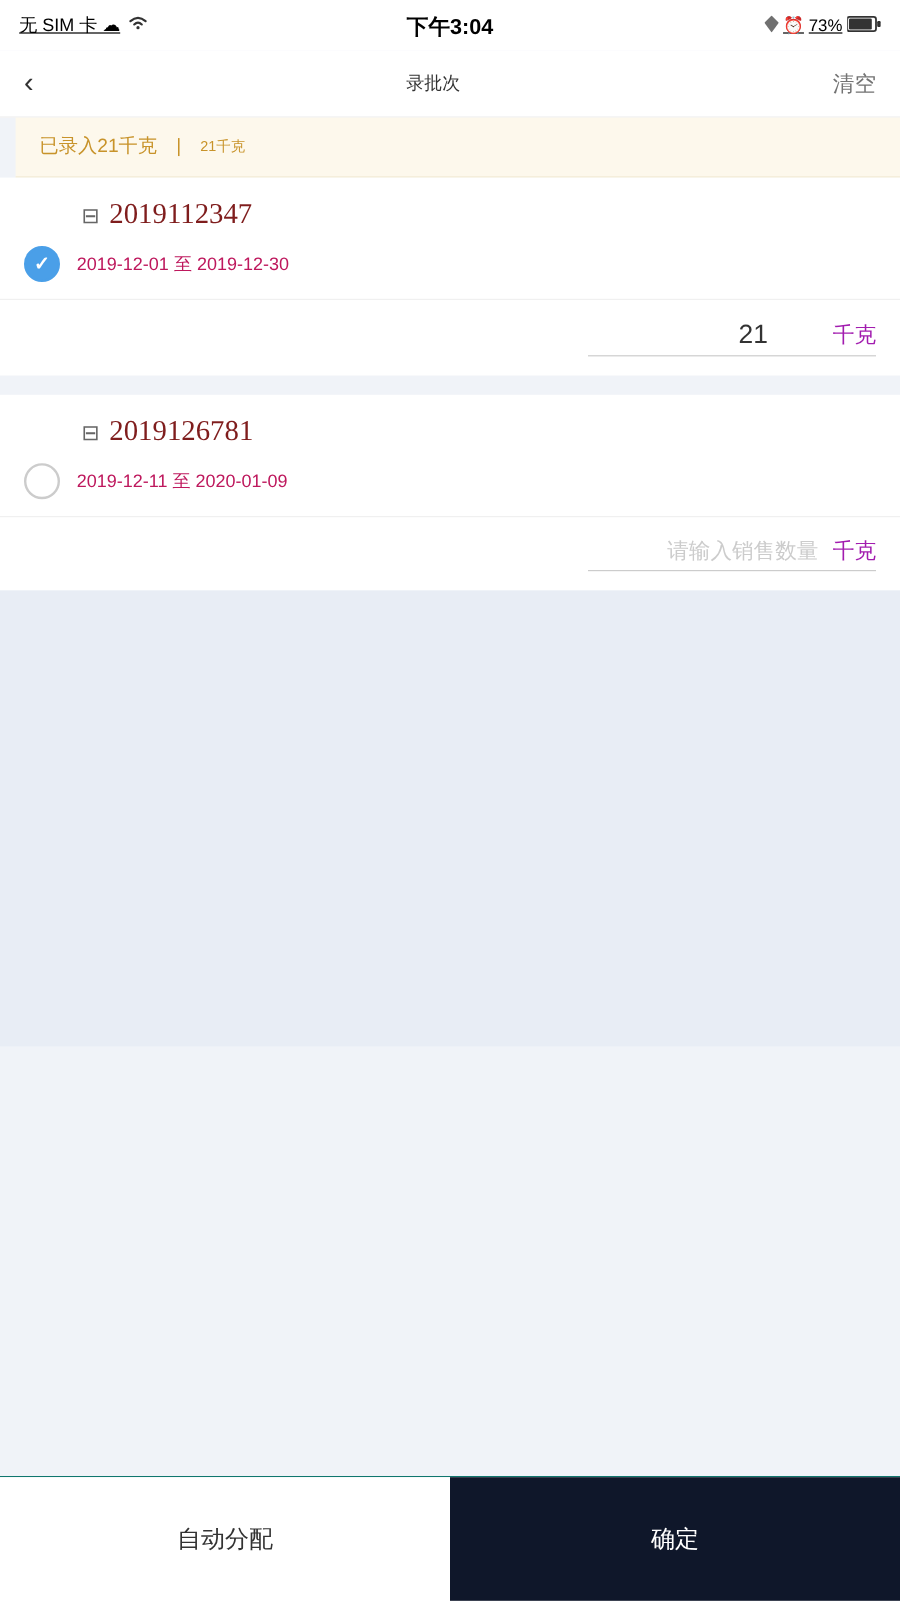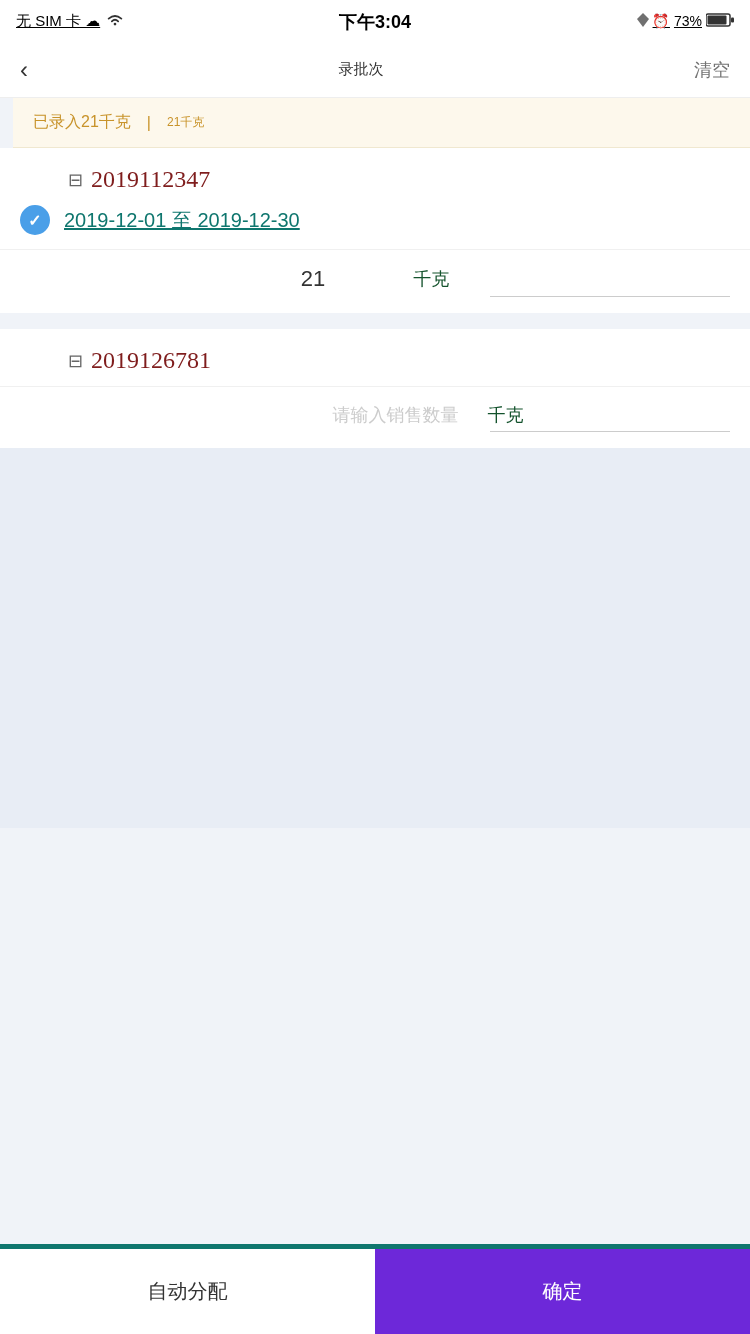--- a/index.html
+++ b/index.html
@@ -141,43 +141,42 @@
     .radio-circle.unchecked {
       background: #fff;
       border-color: #ccc;
     }
     .radio-check {
       color: #fff;
       font-size: 16px;
       font-weight: bold;
     }
     .batch-date {
-      font-size: 20px;
-      color: #0f766e;
-      text-decoration: underline;
+      font-size: 15px;
+      color: #be185d;
     }
     .available-box {
       background: #f5f7fa;
       border-radius: 4px;
       padding: 12px 16px;
       margin-left: 44px;
       margin-bottom: 18px;
     }
     .available-text {
       color: #888;
       font-size: 16px;
     }
     .quantity-value {
       font-size: 22px;
       font-weight: 500;
       color: #333;
     }
     .quantity-unit {
       font-size: 18px;
-      color: #14532d;
+      color: #a21caf;
     }
     .quantity-input {
       border: none;
       outline: none;
       font-size: 18px;
       color: #4c1d95;
       text-align: right;
       background: transparent;
       min-width: 120px;
     }
@@ -190,23 +189,23 @@
       height: 16px;
       background: #f0f3f8;
     }
     .quantity-row-container {
       background: #fff;
       border-top: 1px solid #f0f0f0;
     }
     .qrow {
       display: flex;
       align-items: center;
-      justify-content: center;
+      justify-content: flex-end;
       padding: 16px 20px 4px 20px;
-      gap: 29px;
+      gap: 12px;
     }
     .qrow-underline-container {
       display: flex;
       justify-content: flex-end;
       padding: 0 20px 16px 20px;
     }
     .qrow-underline {
       width: 240px;
       height: 1px;
       background: #ccc;
@@ -218,44 +217,44 @@
       flex: 1;
       min-height: 380px;
     }
 
     
     .bottom-bar {
       position: fixed;
       bottom: 0;
       left: 0;
       width: 750px;
-      height: 90px;
-      display: flex;
-      background: #fff;
-      border-top: 5px solid #0f766e;
+      height: 104px;
+      display: flex;
+      background: #fff;
+      border-top: 1px solid #0f766e;
     }
     .btn-auto {
       flex: 1;
       display: flex;
       align-items: center;
       justify-content: center;
       font-size: 20px;
       color: #333;
       cursor: pointer;
       background: #fff;
     }
     .btn-confirm {
       flex: 1;
       display: flex;
       align-items: center;
       justify-content: center;
       font-size: 20px;
       color: #fff;
       cursor: pointer;
-      background: #6d28d9;
+      background: #0f172a;
     }
   </style>
 </head>
 <body>
 
 <div class="status-bar">
   <div class="status-left">
     <span>无 SIM 卡 ☁</span>
     <span>
       <svg width="18" height="14" viewBox="0 0 20 15">
@@ -323,20 +322,26 @@
 </div>
 
 <div class="card-separator"></div>
 
 <div class="batch-card">
   <div class="batch-card-inner">
     <div class="batch-header">
       <span class="batch-id-icon">⊟</span>
       <span class="batch-id">2019126781</span>
     </div>
+    <div class="batch-date-row">
+      <div class="radio-circle unchecked">
+        <span class="radio-check" style="visibility:hidden;">✓</span>
+      </div>
+      <span class="batch-date">2019-12-11 至 2020-01-09</span>
+    </div>
   </div>
 
   <div class="quantity-row-container">
     <div class="qrow">
       <input class="quantity-input" type="text" placeholder="请输入销售数量" style="">
       <span class="quantity-unit">千克</span>
     </div>
     <div class="qrow-underline-container">
       <div class="qrow-underline"></div>
     </div>

